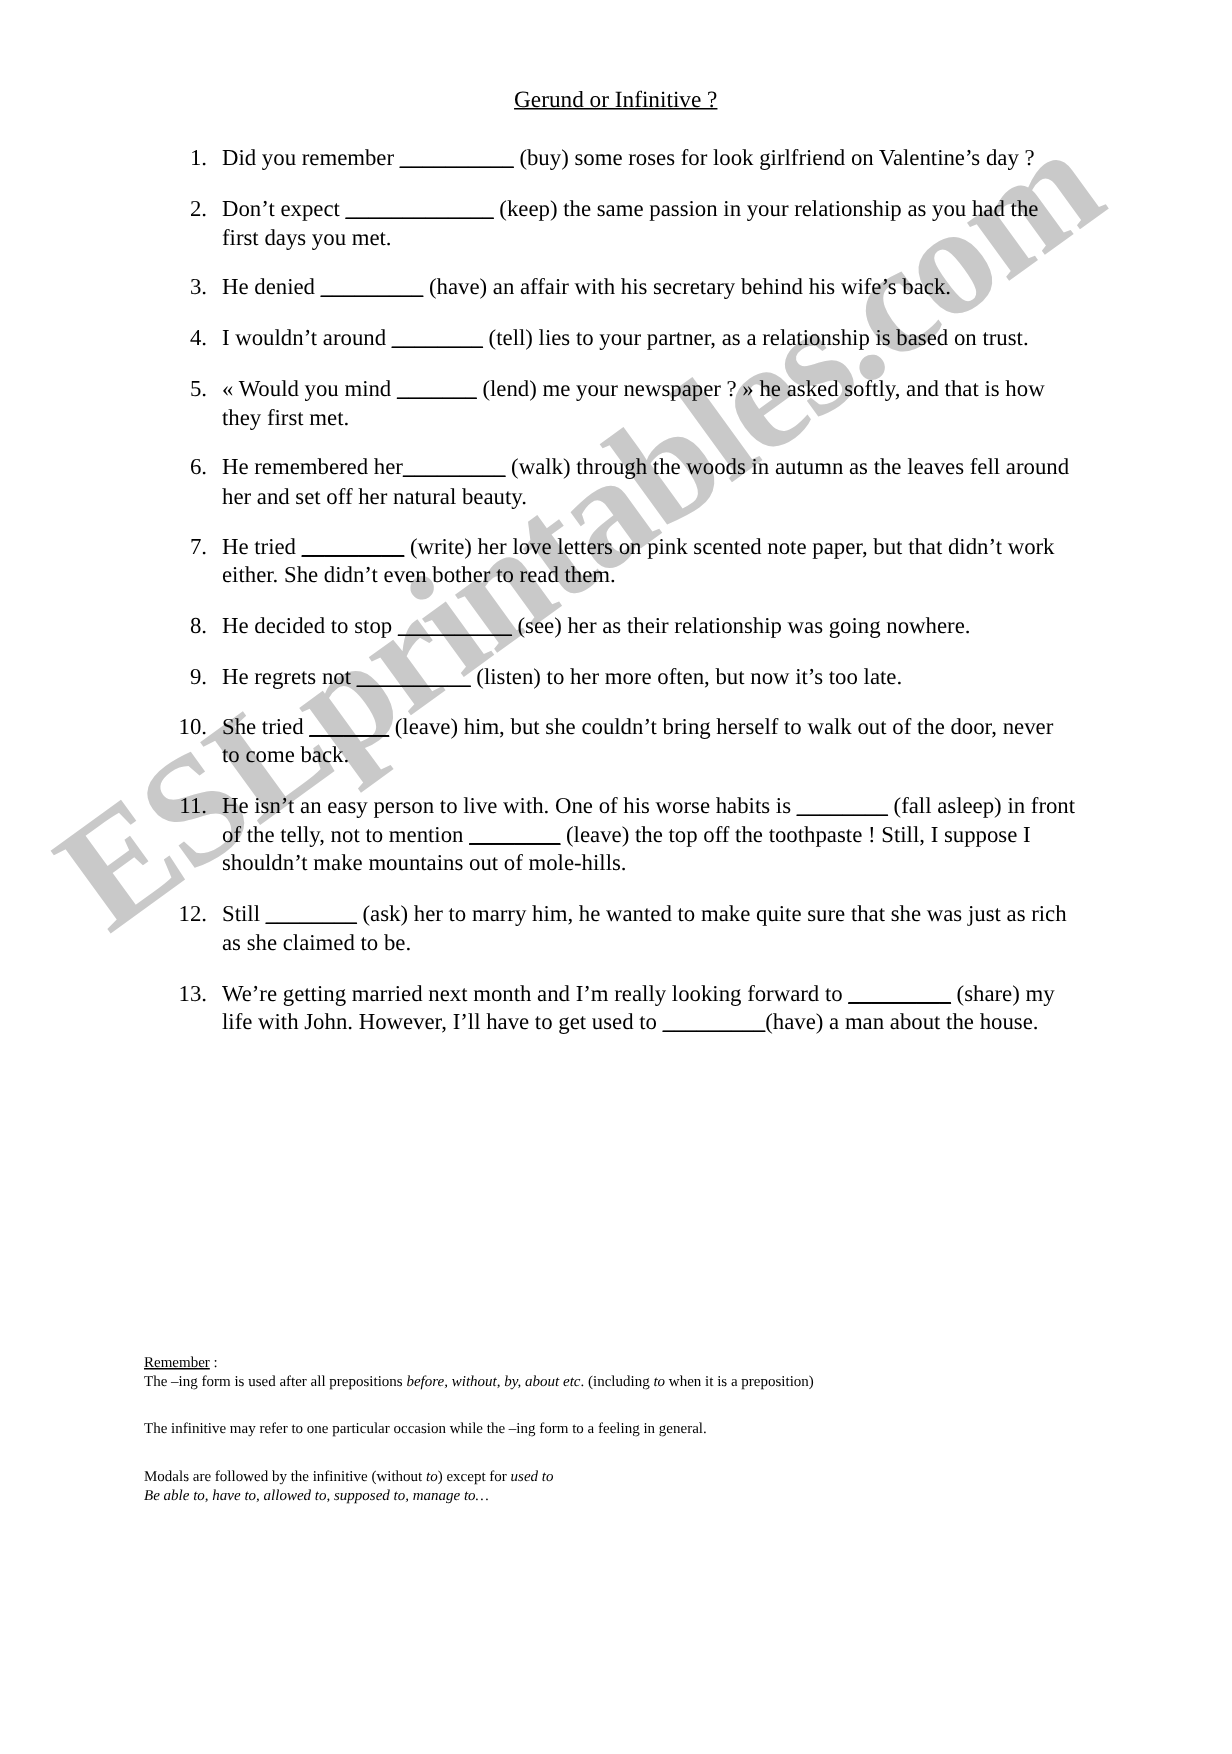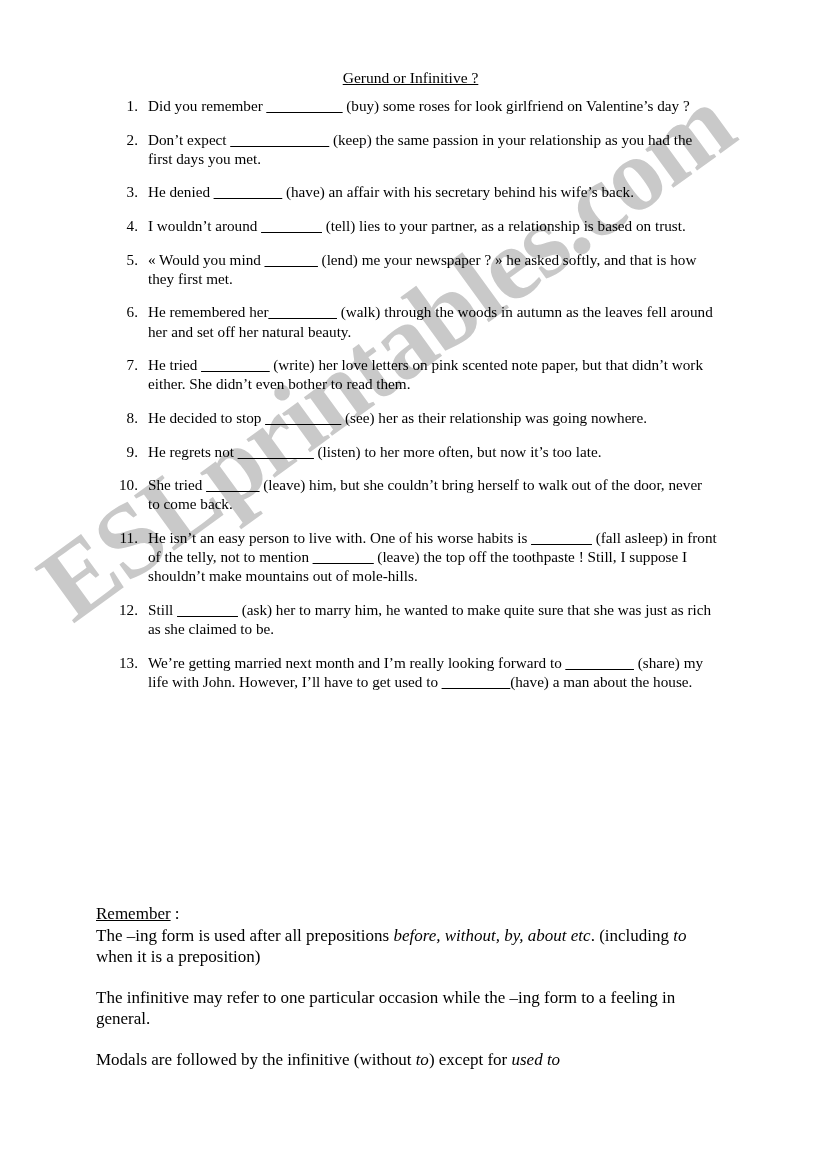--- a/index.html
+++ b/index.html
@@ -37,21 +37,20 @@
   }
 
   
   .title-wrap {
     position: absolute;
     top: 58px;
     left: 0;
     width: 821px;
     text-align: center;
     z-index: 10;
-    margin-top: 11px;
   }
   .title {
     font-size: 15.5px;
     text-decoration: underline;
     display: inline-block;
   }
 
   
   .exercises {
     position: absolute;
@@ -81,21 +80,21 @@
     text-decoration: underline;
     white-space: pre;
   }
 
   
   .notes {
     position: absolute;
     top: 903px;
     left: 96px;
     width: 628px;
-    font-size: 17px;
+    font-size: 10px;
     line-height: 1.27;
     z-index: 10;
   }
   .notes-heading {
     text-decoration: underline;
   }
   .note-block {
     margin-bottom: 19px;
   }
   .note-block:last-child { margin-bottom: 0; }
@@ -189,17 +188,18 @@
       <span class="note-line"><span class="notes-heading">Remember</span><span> :</span></span>
       <span class="note-line"><span>The –ing form is used after all prepositions </span><em>before, without, by, about etc</em><span>. (including </span><em>to</em><span> when it is a preposition)</span></span>
     </div>
 
     <div class="note-block">
       <span class="note-line">The infinitive may refer to one particular occasion while the –ing form to a feeling in general.</span>
     </div>
 
     <div class="note-block">
       <span class="note-line"><span>Modals are followed by the infinitive (without </span><em>to</em><span>) except for </span><em>used to</em></span>
+      <span class="note-line"><em>Be able to, have to, allowed to, supposed to, manage to…</em></span>
     </div>
 
   </div>
 
 </div>
 
 </body></html>

